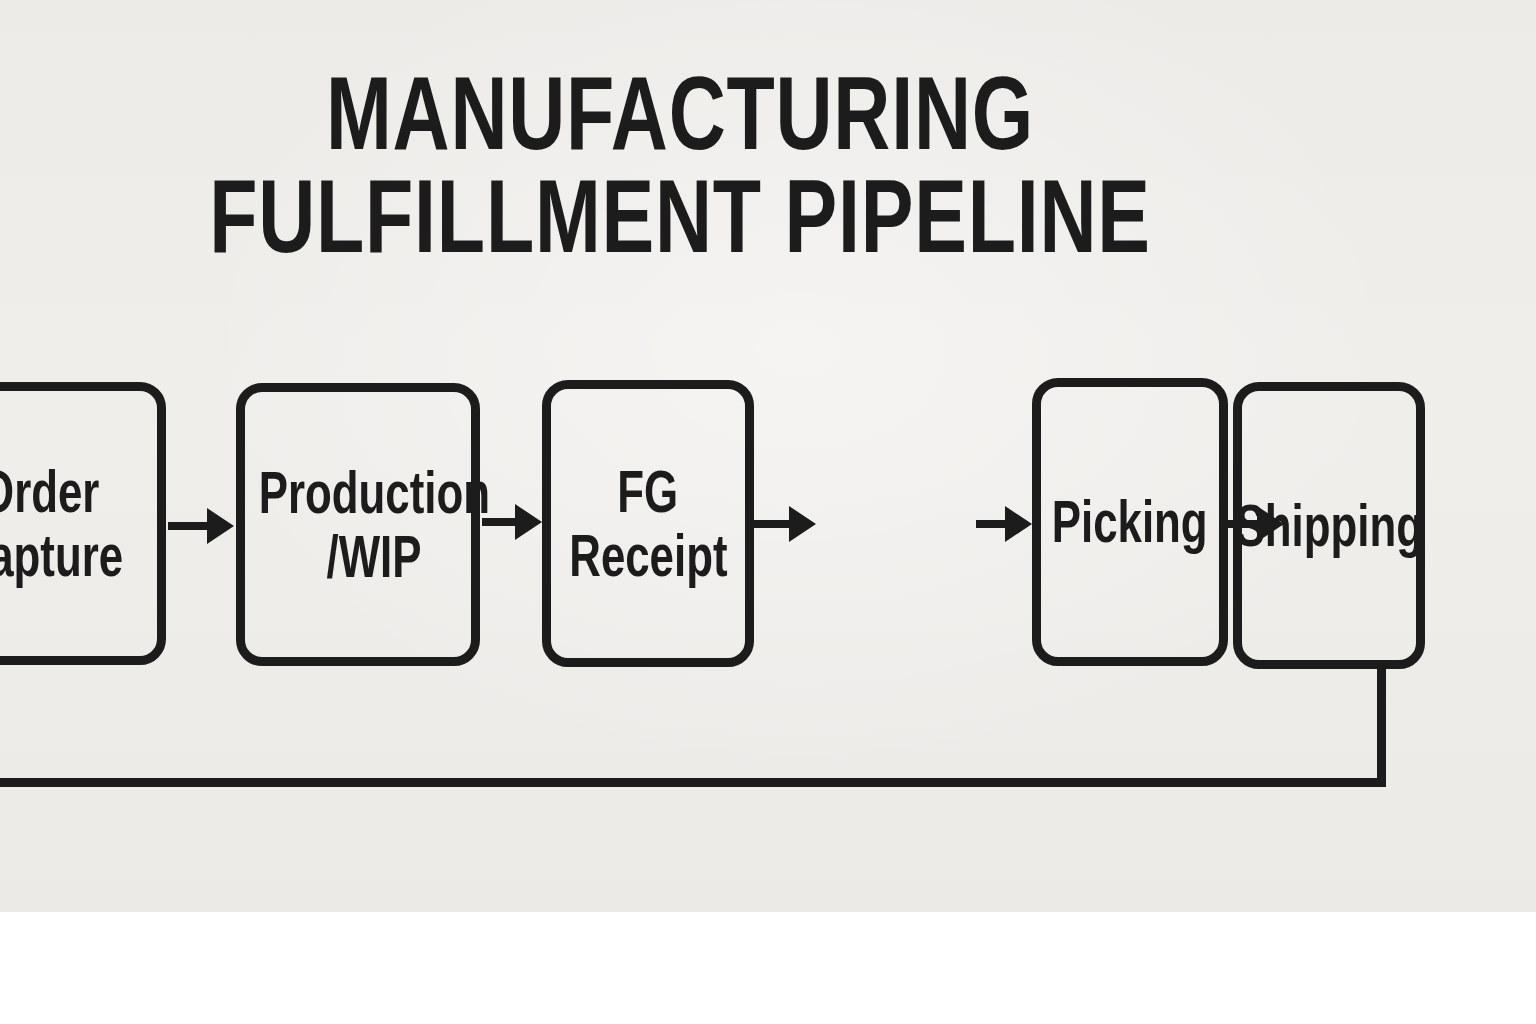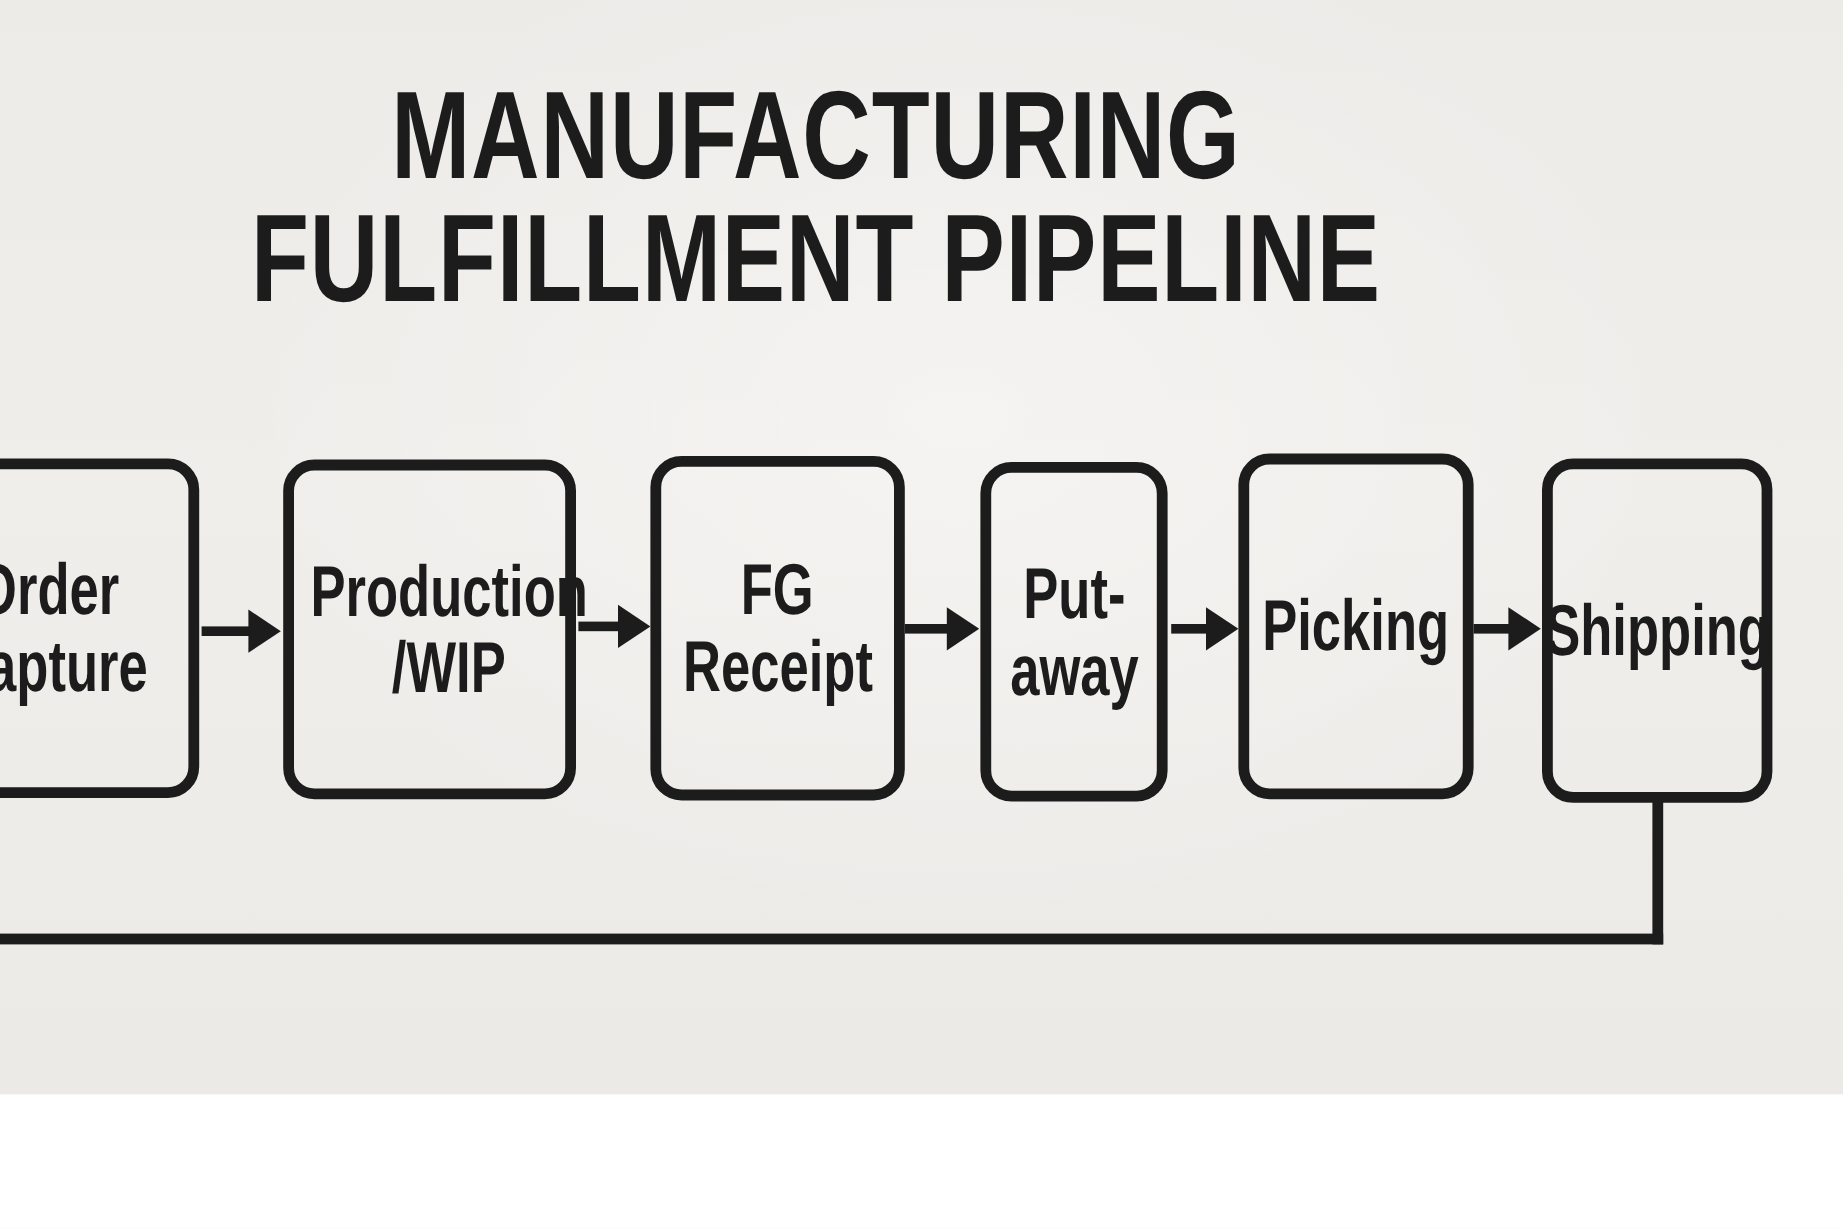--- a/index.html
+++ b/index.html
@@ -61,21 +61,21 @@
     transform-origin: 50% 50%;
     white-space: nowrap;
     color: var(--ink, #1c1c1c);
   }
 
   #node-order-capture  { left: -86px;  top: 382px; width: 252px; height: 283px; }
   #node-production-wip { left: 236px;  top: 383px; width: 244px; height: 283px; padding-left: 32px; }
   #node-fg-receipt     { left: 542px;  top: 380px; width: 212px; height: 287px; }
   #node-put-away       { left: 817px;  top: 385px; width: 156px; height: 283px; }
   #node-picking        { left: 1032px; top: 378px; width: 196px; height: 288px; }
-  #node-shipping       { left: 1285px; top: 382px; width: 192px; height: 287px; }
+  #node-shipping       { left: 1233px; top: 382px; width: 192px; height: 287px; }
 
   
   .arrow {
     position: absolute;
     height: 8px;
     background: var(--ink, #1c1c1c);
   }
   .arrow::after {
     content: "";
     position: absolute;
@@ -136,24 +136,20 @@
 
   <div class="arrow" id="arrow-2"></div>
 
   <div class="node" id="node-fg-receipt">
     <span class="label">FG</span>
     <span class="label">Receipt</span>
   </div>
 
   <div class="arrow" id="arrow-3"></div>
 
-  <div class="node" id="node-put-away">
-    <span class="label">Put-</span>
-    <span class="label">away</span>
-  </div>
 
   <div class="arrow" id="arrow-4"></div>
 
   <div class="node" id="node-picking">
     <span class="label">Picking</span>
   </div>
 
   <div class="arrow" id="arrow-5"></div>
 
   <div class="node" id="node-shipping">

